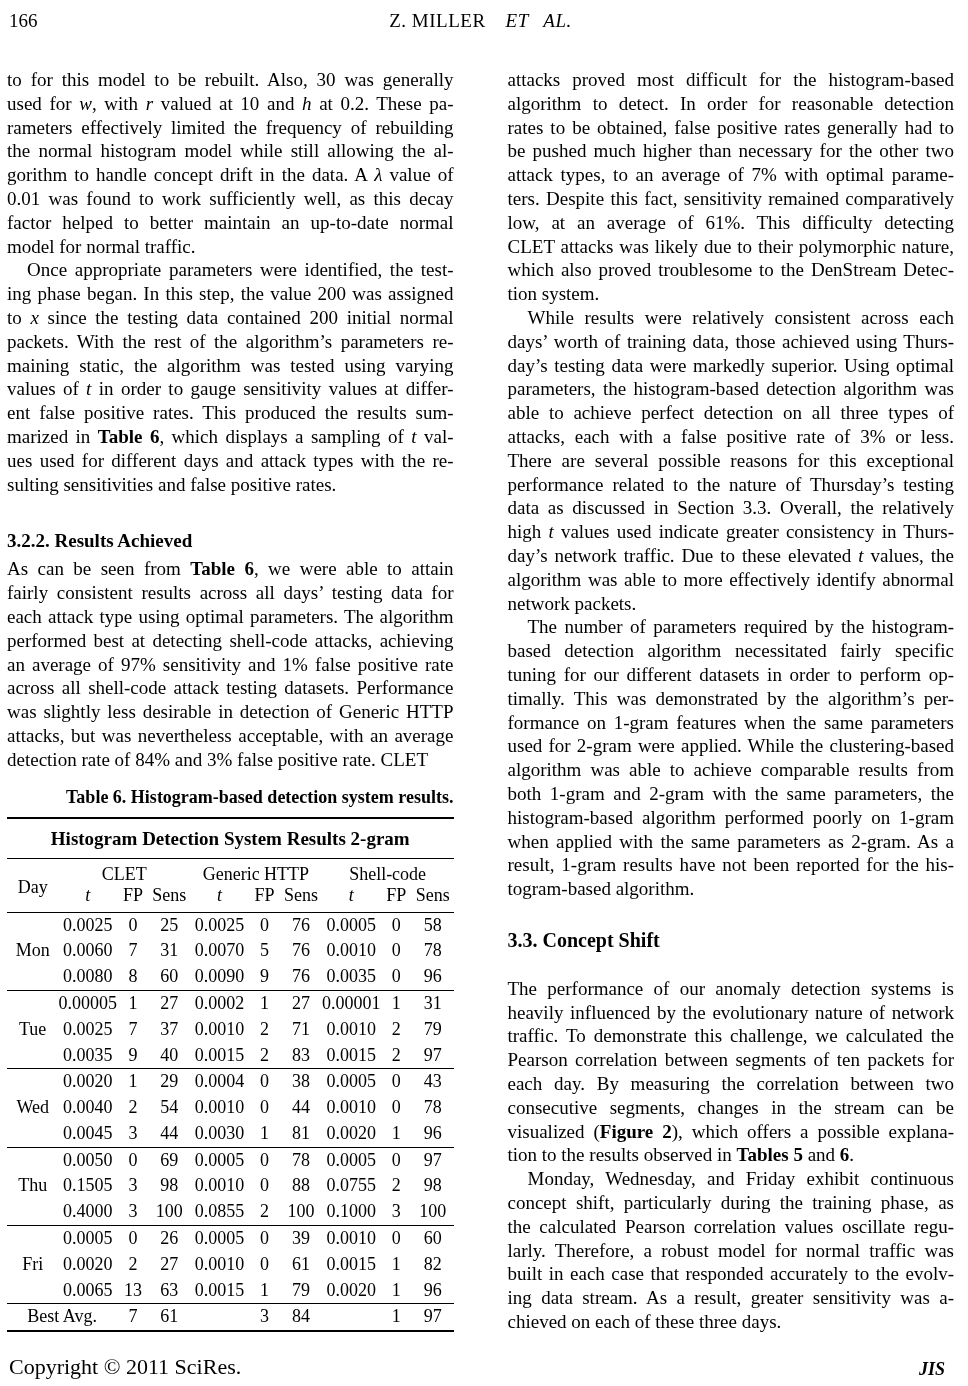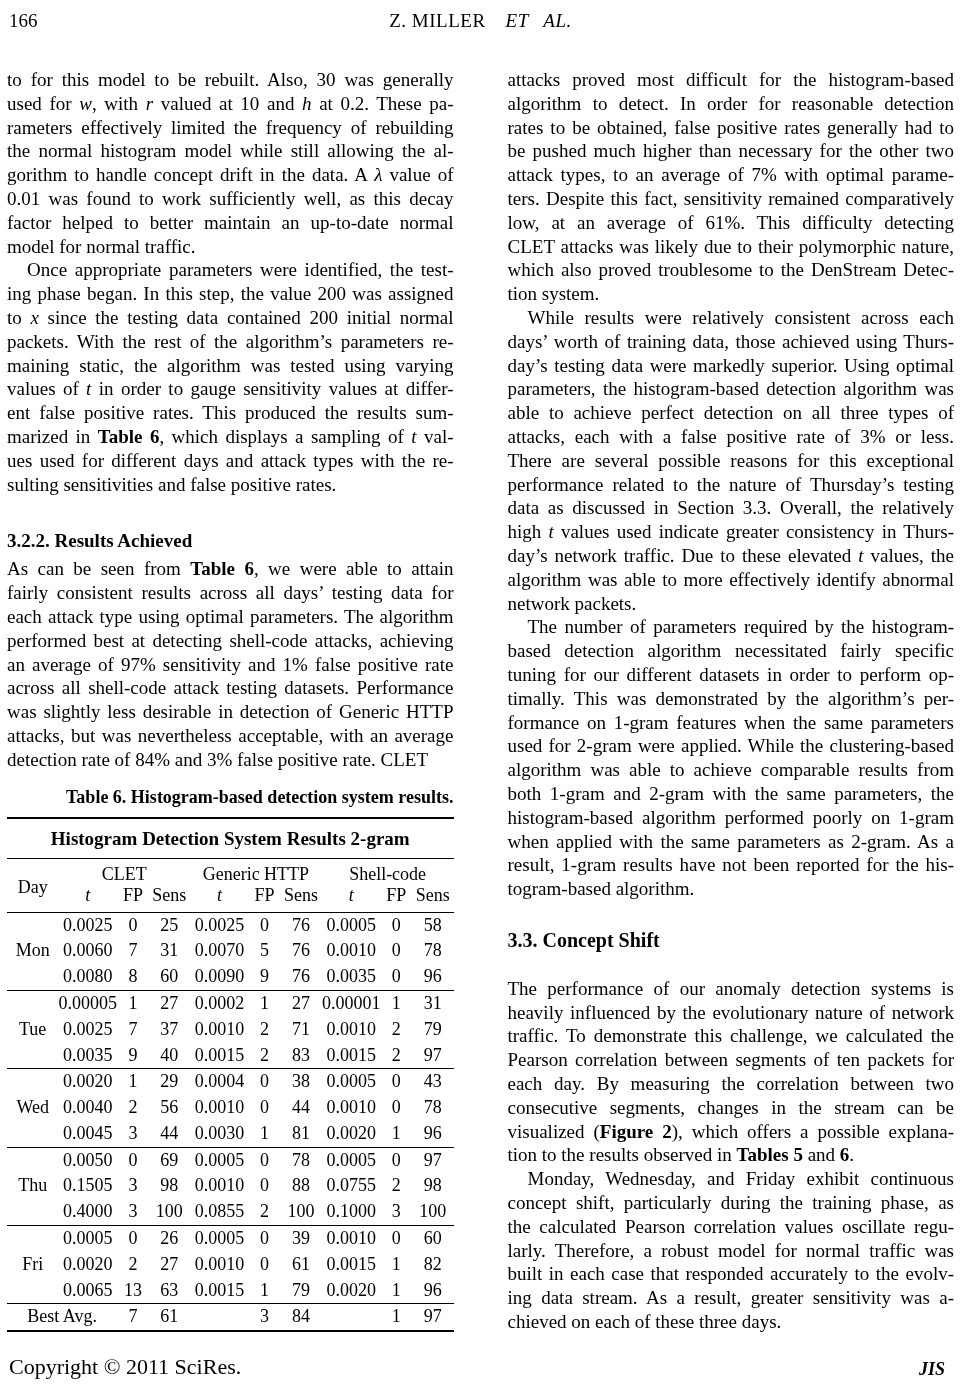--- a/index.html
+++ b/index.html
@@ -212,21 +212,21 @@
               <td>0.0004</td>
               <td>0</td>
               <td>38</td>
               <td>0.0005</td>
               <td>0</td>
               <td>43</td>
             </tr>
             <tr>
               <td>0.0040</td>
               <td>2</td>
-              <td>56</td>
+              <td>54</td>
               <td>0.0010</td>
               <td>0</td>
               <td>44</td>
               <td>0.0010</td>
               <td>0</td>
               <td>78</td>
             </tr>
             <tr>
               <td>0.0045</td>
               <td>3</td>

